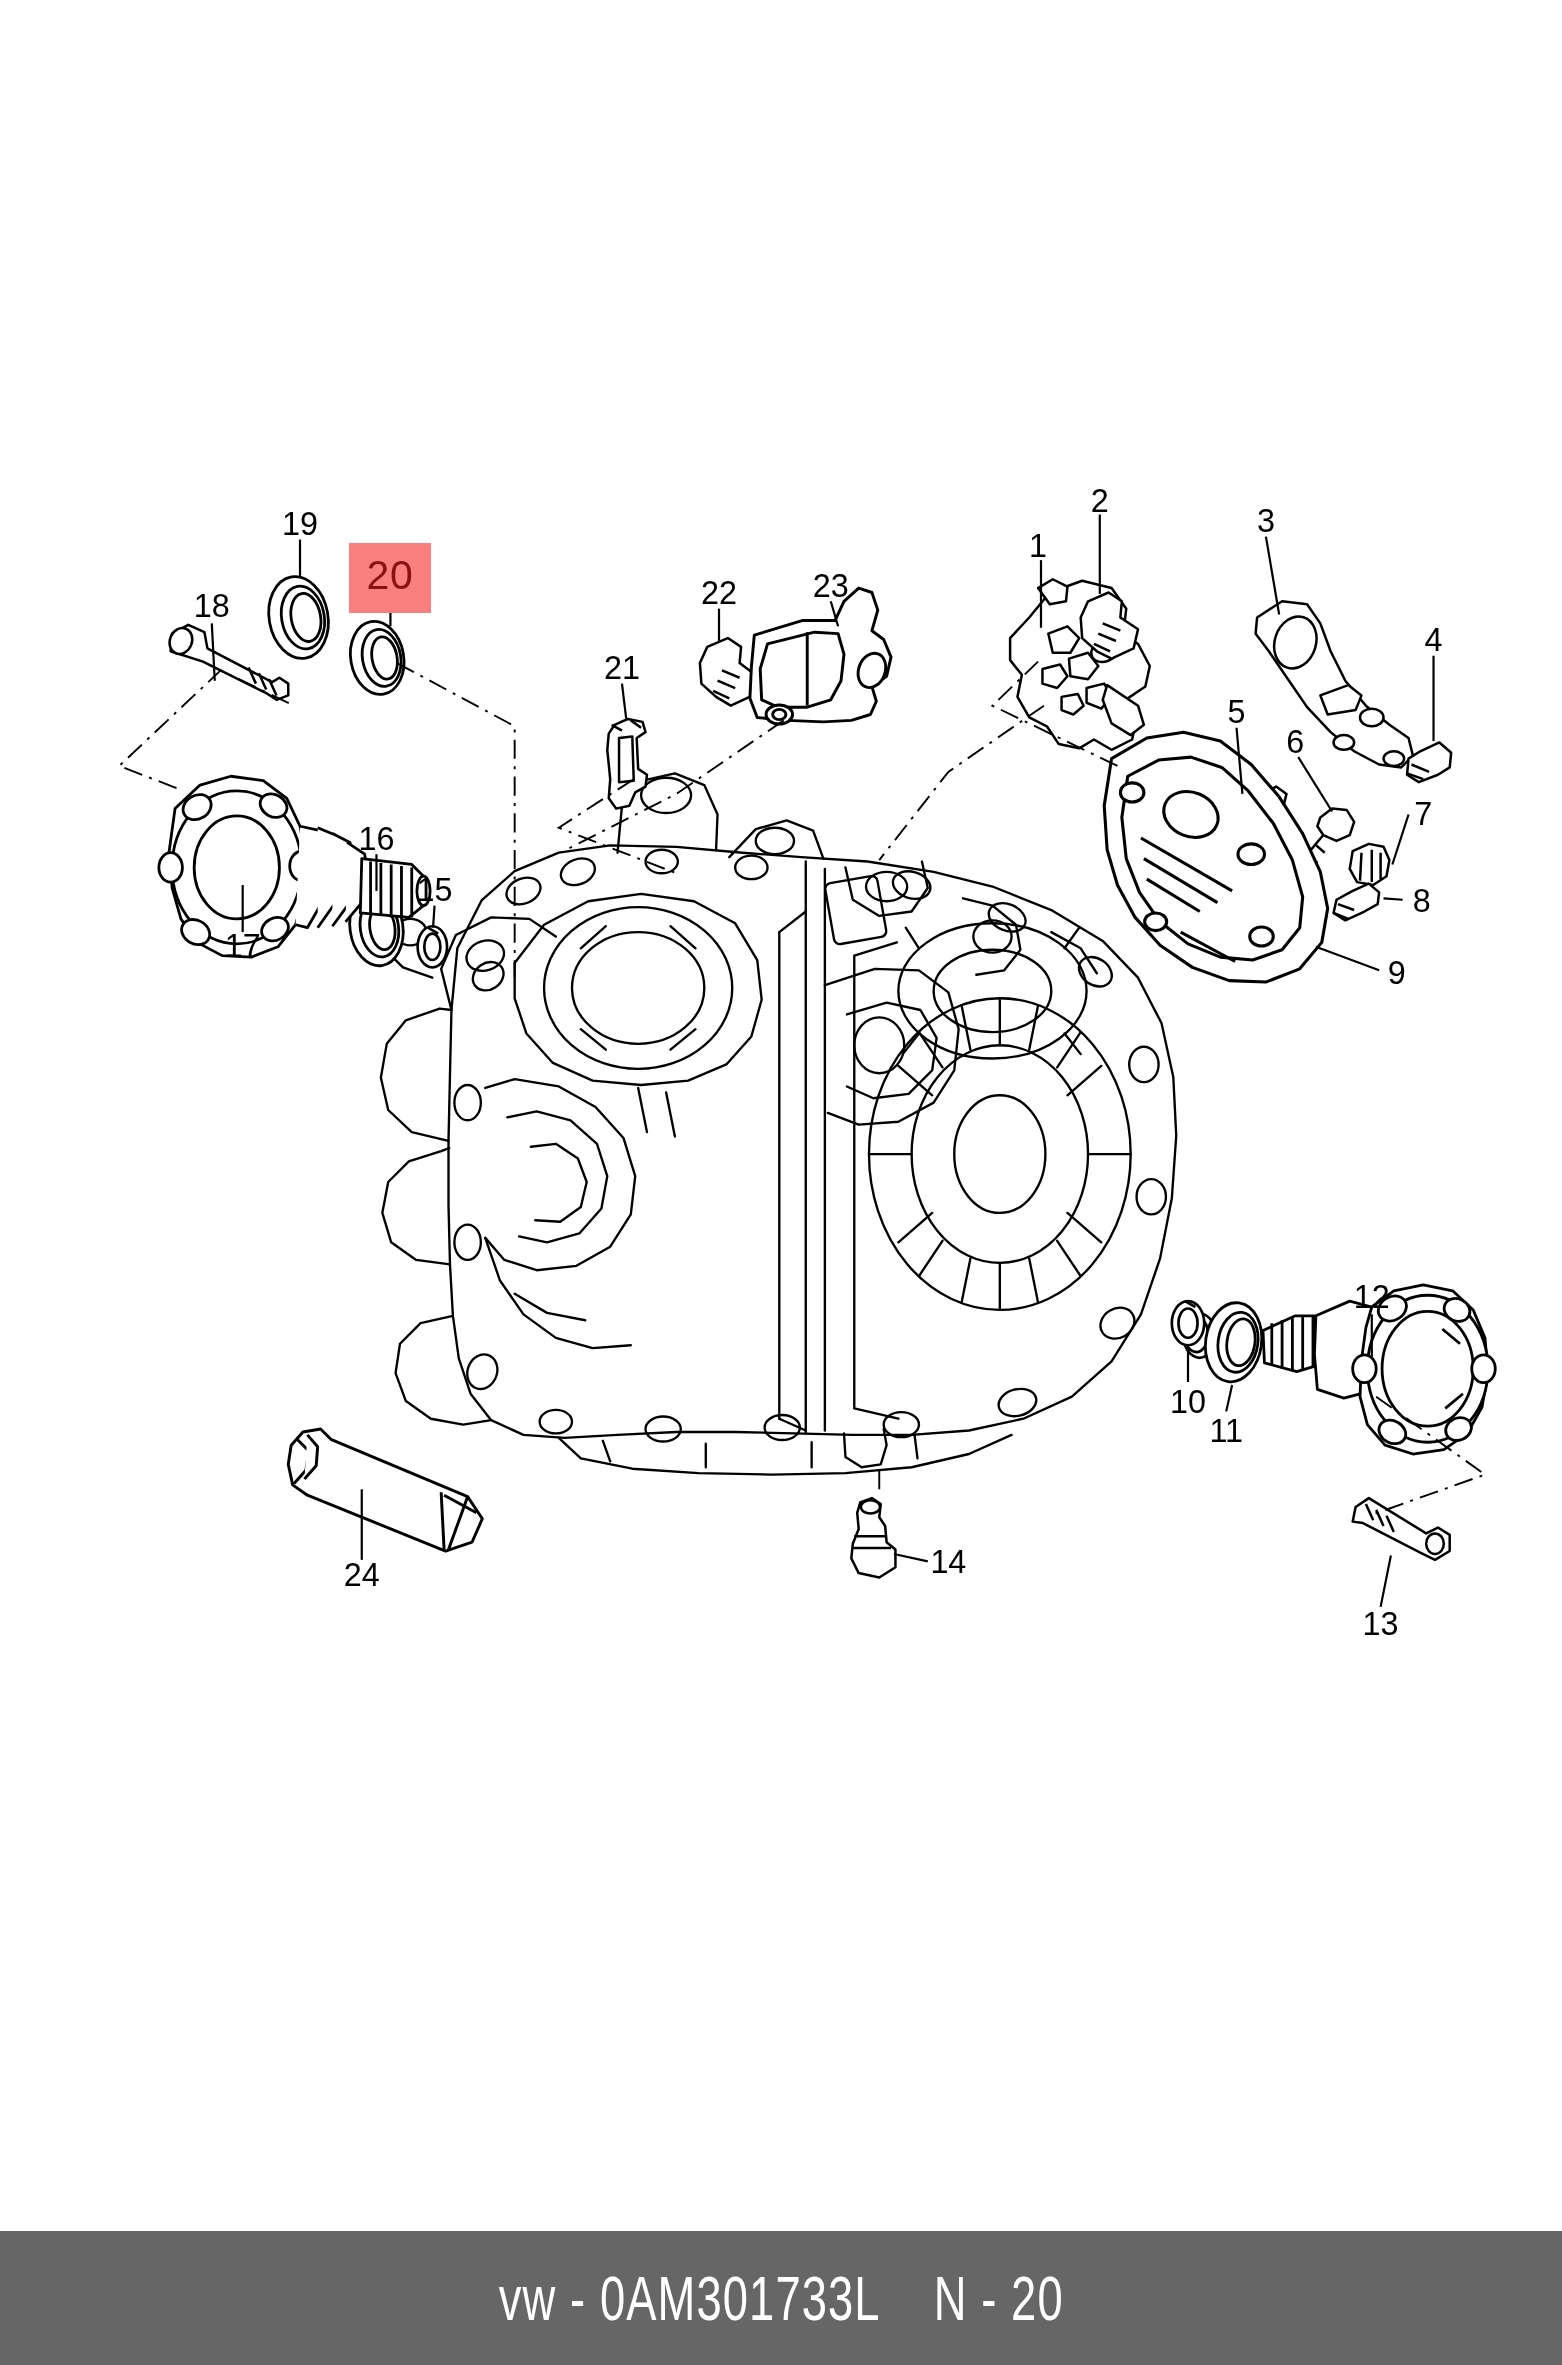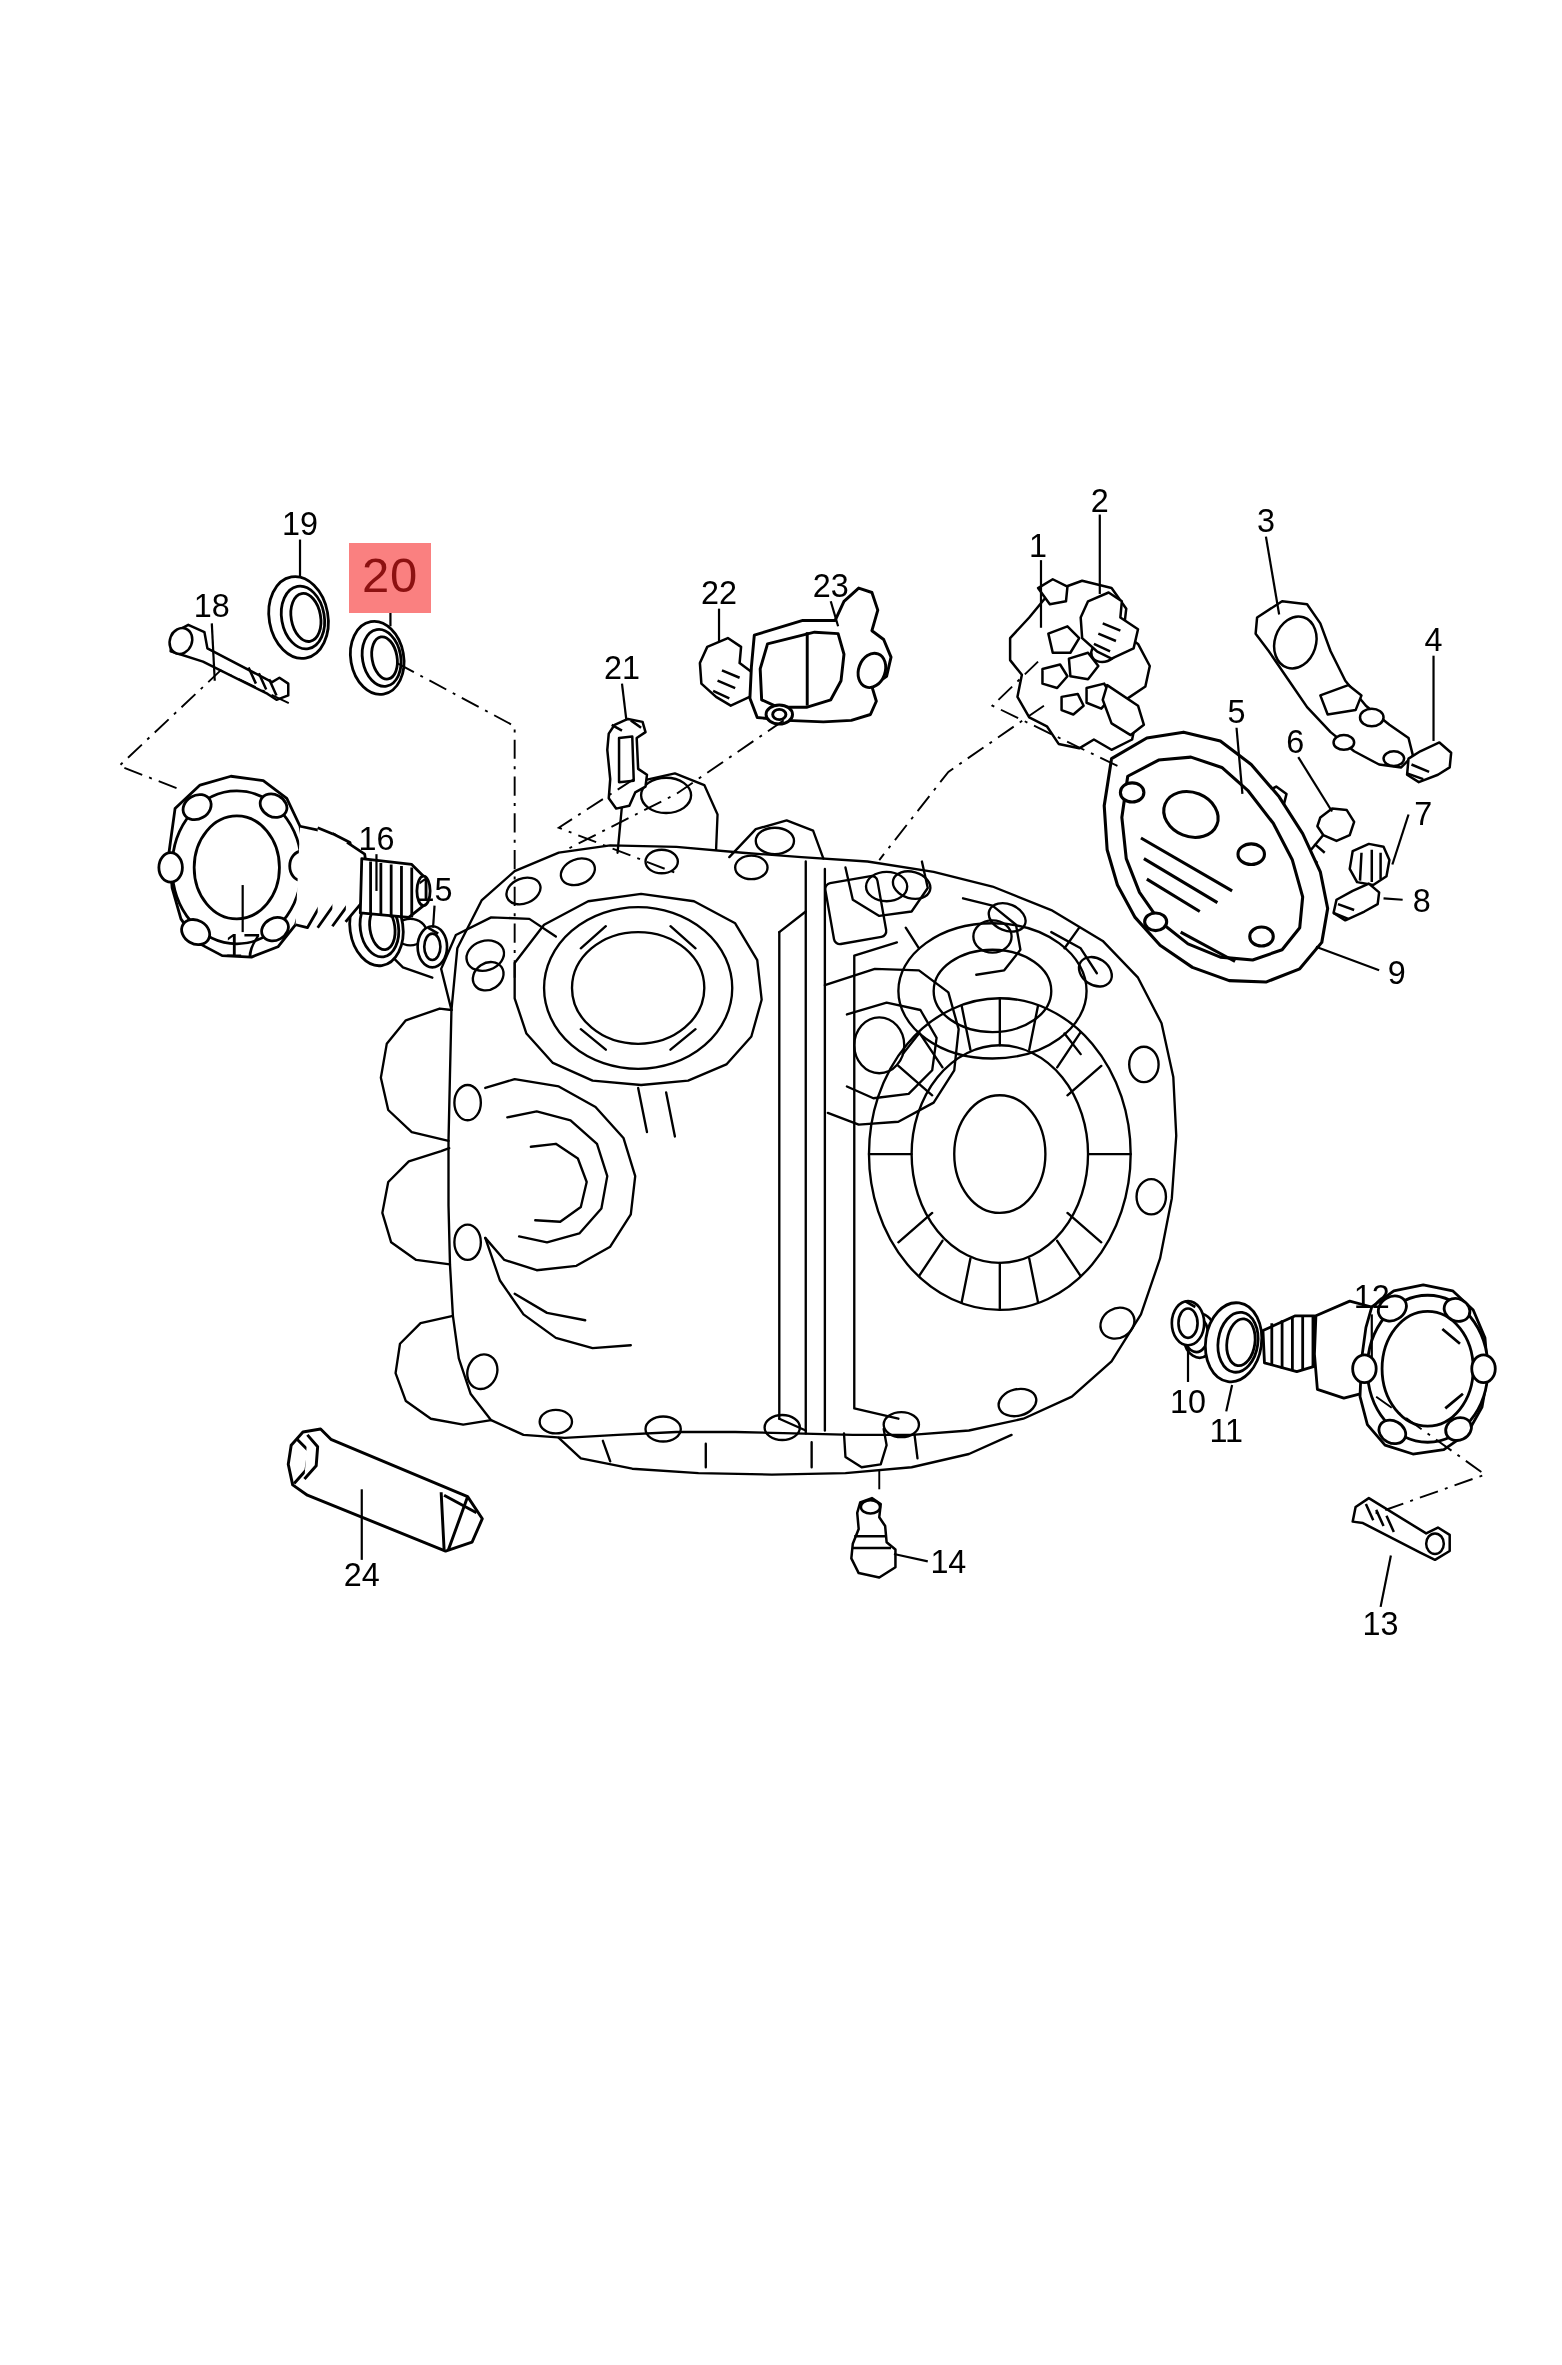--- a/index.html
+++ b/index.html
@@ -47,21 +47,21 @@
     width: 82px;
     height: 70px;
     background: #fa8080;
     z-index: 5;
     display: flex;
     align-items: center;
     justify-content: center;
   }
   #highlight-box .hl-num {
     color: #8c1111;
-    font-size: 49px;
+    font-size: 41px;
     font-family: "Liberation Sans", sans-serif;
     letter-spacing: 0.7px;
     line-height: 1;
     font-weight: 400;
     transform: translateY(-2.9px);
   }
 
   
   #footer-bar {
     position: absolute;
@@ -554,15 +554,18 @@
         <text class="callout-text" x="1130" y="812" text-anchor="middle">23</text>
         <text class="callout-text" x="492" y="2158" text-anchor="middle">24</text>
       </g>
     </svg>
 
     <div id="highlight-box">
       <span class="hl-num">20</span>
     </div>
   </div>
 
+  <div id="footer-bar">
+    <span id="footer-text">vw - 0AM301733L    N - 20</span>
+  </div>
 
 </div>
 
 
 </body></html>

